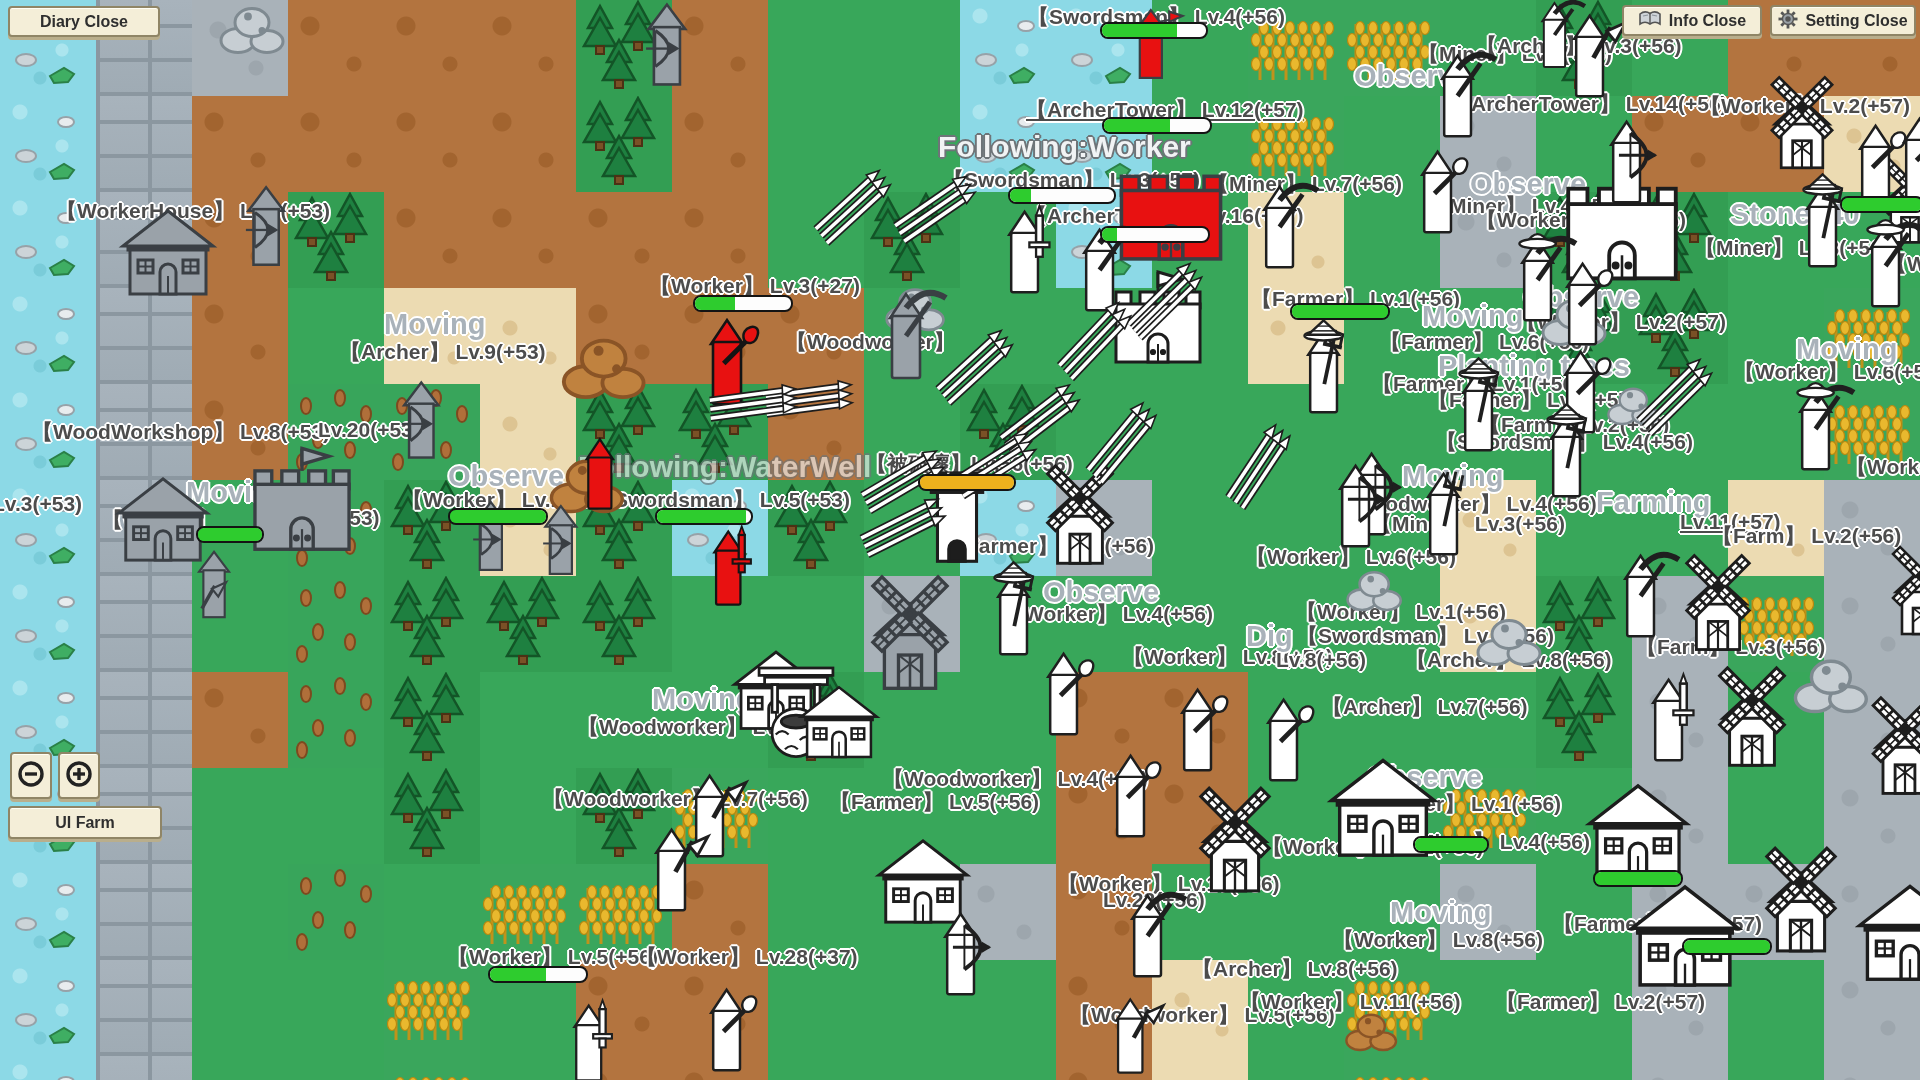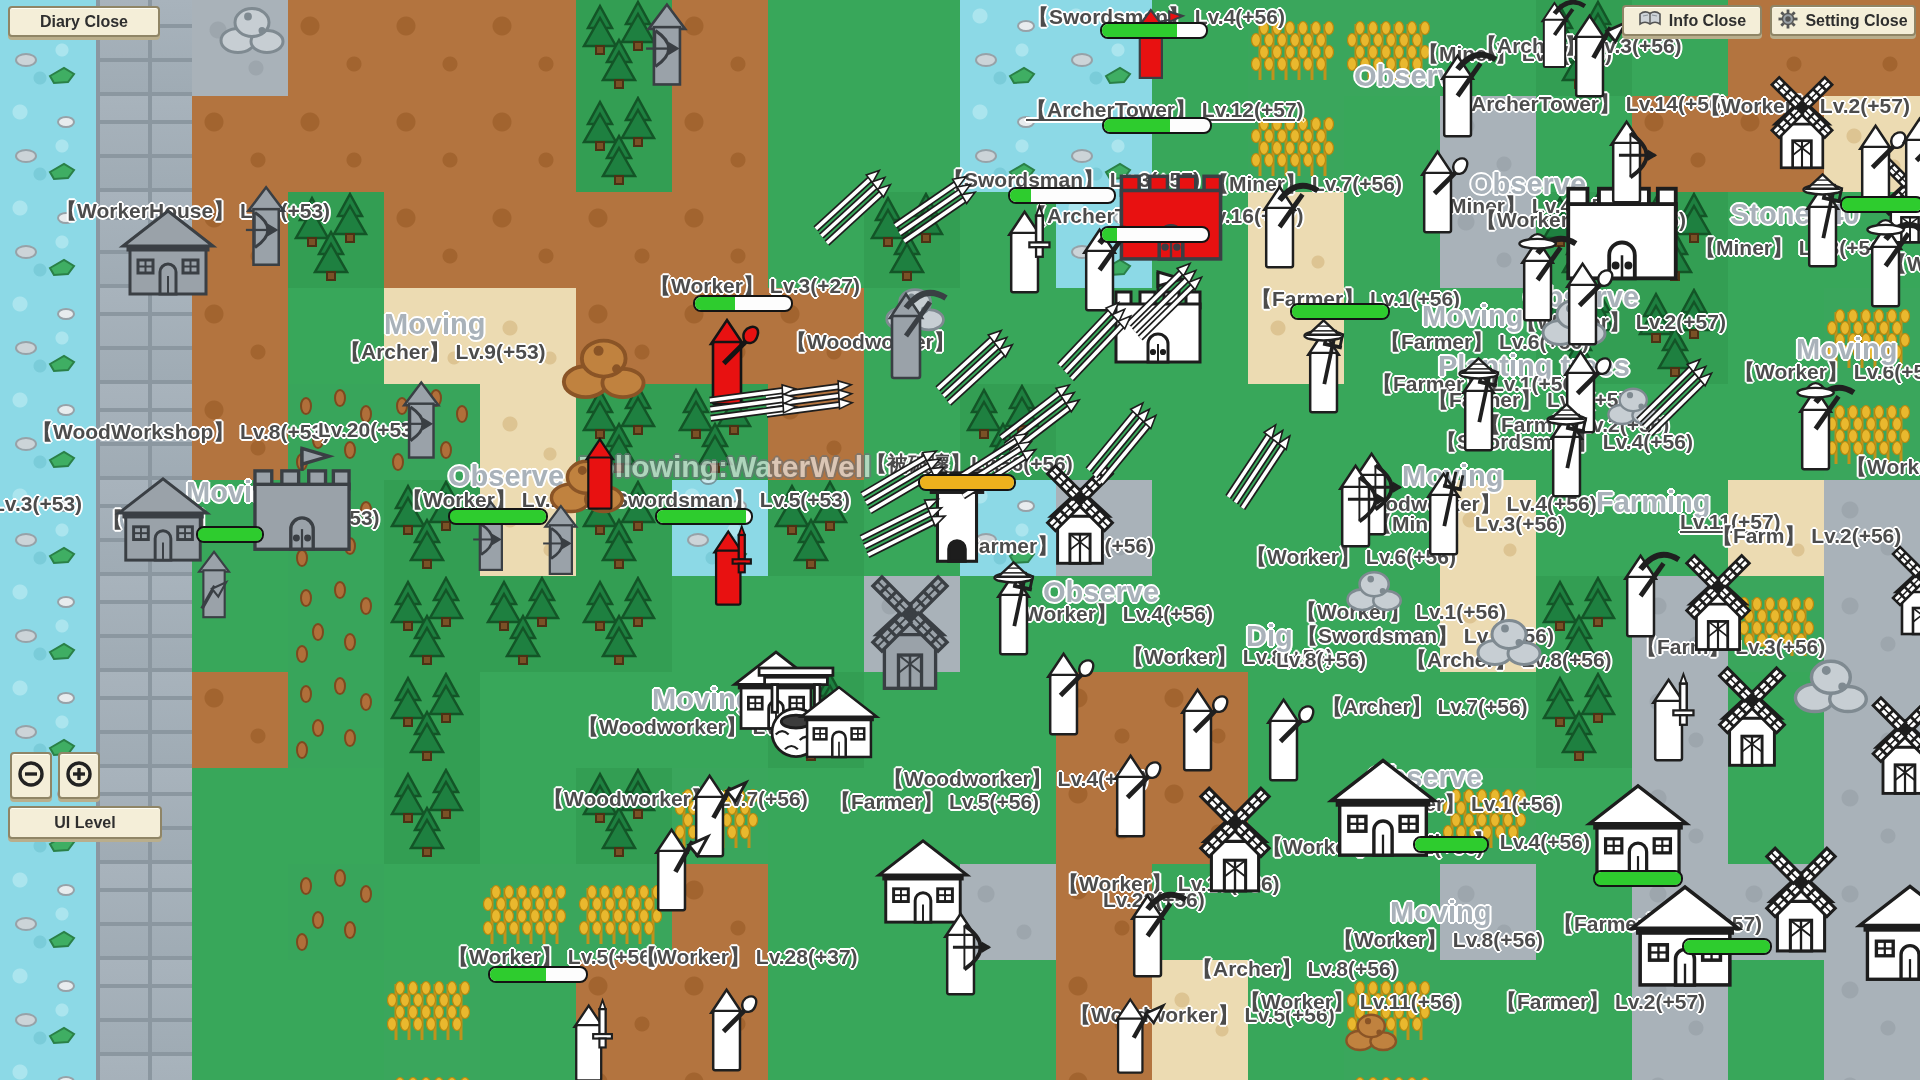--- a/index.html
+++ b/index.html
@@ -2750,20 +2750,21 @@
           </g>
           <g transform="translate(0,24)">
             <line x1="4" y1="8" x2="80" y2="2" stroke="#1d1d1d" stroke-width="7"></line>
             <line x1="4" y1="8" x2="80" y2="2" stroke="#fff" stroke-width="3.6"></line>
             <polygon points="90,1 77,-3.5 77,6.5" fill="#fff" stroke="#1d1d1d" stroke-width="1.6"></polygon>
           </g>
         </svg></div>
       <div class="lbl" style="left: 56px; top: 197px; z-index: 10; position: absolute;">【WorkerHouse】 Lv.9(+53)</div>
       <div class="lbl" style="left: 1028px; top: 3px; z-index: 10; position: absolute;">【Swordsman】 Lv.4(+56)</div>
       <div class="lbl" style="left: 1026px; top: 96px; z-index: 10; position: absolute; text-decoration: underline;">【ArcherTower】 Lv.12(+57)</div>
+      <div class="lbl fl" style="left: 938px; top: 130px; z-index: 10; position: absolute;">Following:Worker</div>
       <div class="lbl" style="left: 943px; top: 166px; z-index: 10; position: absolute;">【Swordsman】 Lv.3(+57)</div>
       <div class="lbl" style="left: 1026px; top: 202px; z-index: 10; position: absolute;">【ArcherTower】 Lv.16(+57)</div>
       <div class="lbl" style="left: 1208px; top: 170px; z-index: 10; position: absolute;">【Miner】 Lv.7(+56)</div>
       <div class="lbl" style="left: 1418px; top: 40px; z-index: 10; position: absolute;">【Miner】 Lv.5(+56)</div>
       <div class="lbl" style="left: 1476px; top: 32px; z-index: 10; position: absolute;">【Archer】 Lv.3(+56)</div>
       <div class="lbl st" style="left: 1354px; top: 60px; z-index: 10; position: absolute;">Observe</div>
       <div class="lbl" style="left: 1450px; top: 90px; z-index: 10; position: absolute;">【ArcherTower】 Lv.14(+56)</div>
       <div class="lbl" style="left: 1700px; top: 92px; z-index: 10; position: absolute;">【Worker】 Lv.2(+57)</div>
       <div class="lbl st" style="left: 1470px; top: 168px; z-index: 10; position: absolute;">Observe</div>
       <div class="lbl" style="left: 1428px; top: 192px; z-index: 10; position: absolute;">【Miner】 Lv.4(+56)</div>
@@ -2926,16 +2927,16 @@
   </div>
   <div class="btn sqbtn" id="zoom-in-btn">
     <span><svg width="28" height="28" viewBox="0 0 28 28">
           <circle cx="14" cy="14" r="11" fill="none" stroke="#222" stroke-width="3.4"></circle>
           <line x1="8" y1="14" x2="20" y2="14" stroke="#222" stroke-width="3.4"></line>
           <line x1="14" y1="8" x2="14" y2="20" stroke="#222" stroke-width="3.4"></line>
         </svg></span>
   </div>
 
   <div class="btn" id="ui-close-btn">
-    <span>UI Level</span>
+    <span>UI Farm</span>
   </div>
 
 </div>
 
 </body></html>

